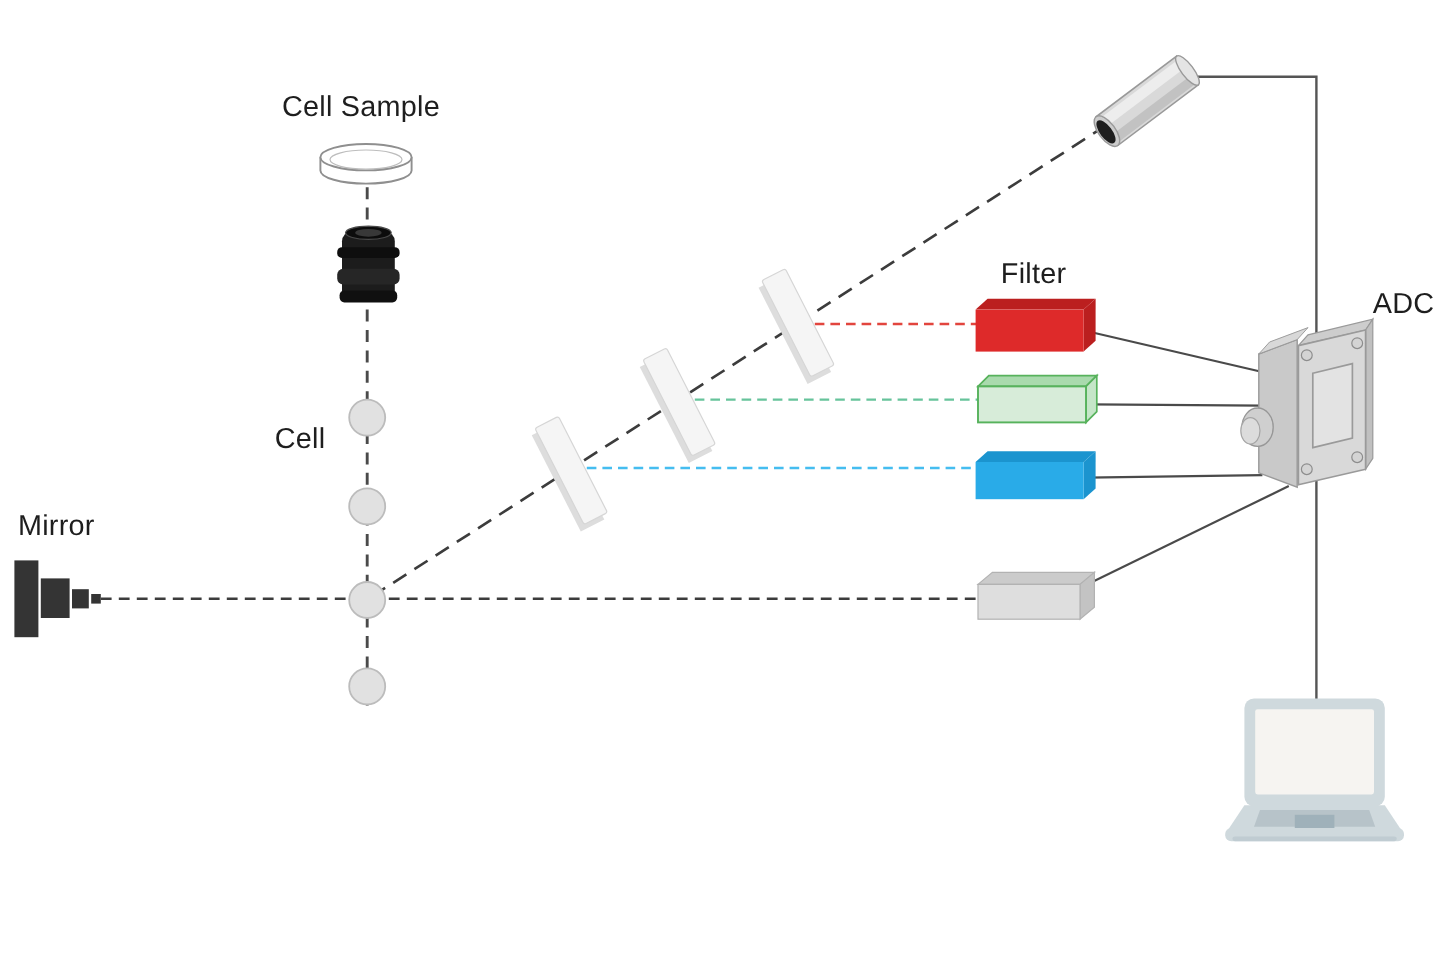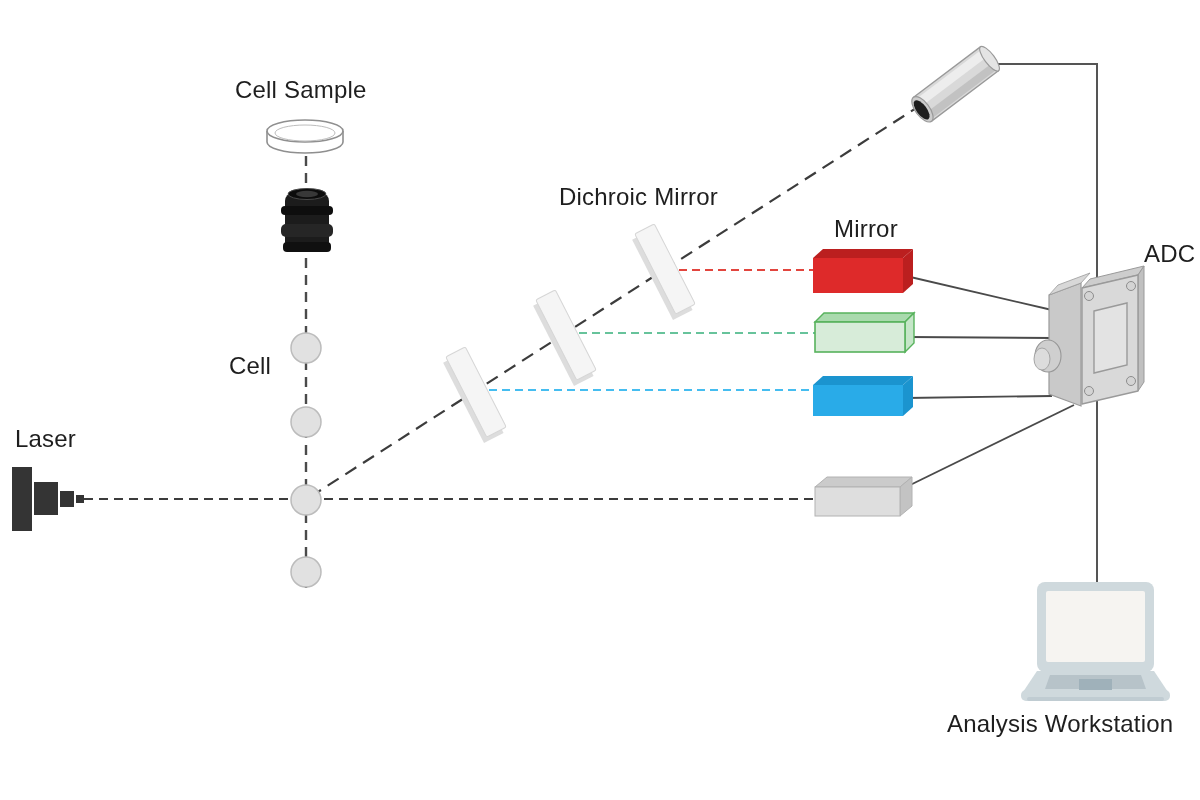--- a/index.html
+++ b/index.html
@@ -130,19 +130,17 @@
       <polygon points="1037,671 1154,671 1168,692 1023,692" fill="#cfd9dd"></polygon>
       <polygon points="1050,675 1141,675 1146,689 1045,689" fill="#b7c3c9"></polygon>
       <rect x="1079" y="679" width="33" height="11" fill="#9fb1ba"></rect>
       <rect x="1021" y="690" width="149" height="11" rx="5" fill="#cfd9dd"></rect>
       <rect x="1027" y="697" width="137" height="4" rx="2" fill="#c0ccd2"></rect>
     </g>
   </svg>
 
   <div class="label" style="left:235px;top:77px;text-align:right;">Cell Sample</div>
   <div class="label" style="left:229px;top:353px;">Cell</div>
-  <div class="label" style="left:15px;top:426px;">Laser</div>
-  <div class="label" style="left:559px;top:184px;">Dichroic Mirror</div>
-  <div class="label" style="left:834px;top:216px;">Mirror</div>
+  <div class="label" style="left:15px;top:426px;">Mirror</div>
+  <div class="label" style="left:834px;top:216px;">Filter</div>
   <div class="label" style="left:1144px;top:241px;">ADC</div>
-  <div class="label" style="left:947px;top:711px;">Analysis Workstation</div>
 
 </div>
 
 </body></html>

